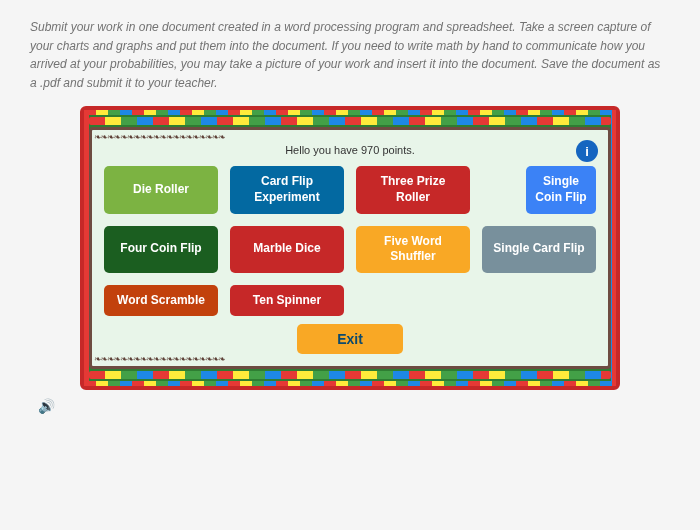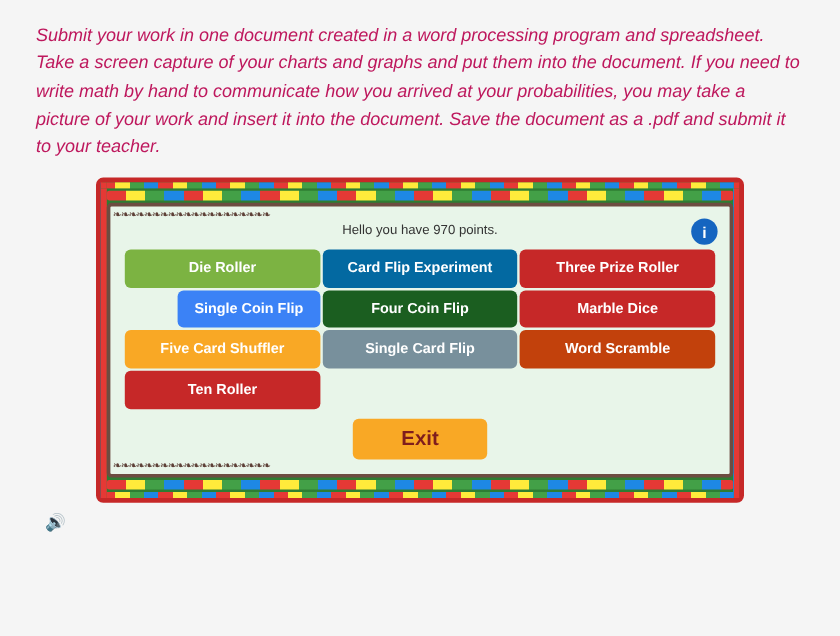--- a/index.html
+++ b/index.html
@@ -9,23 +9,23 @@
       background: #f5f5f5;
       font-family: Arial, sans-serif;
       overflow: hidden;
     }
 
     .page-container {
       padding: 18px 30px 10px 30px;
     }
 
     .instruction-text {
-      font-size: 15px;
+      font-size: 12px;
       line-height: 1.55;
-      color: #be185d;
+      color: #737373;
       font-style: italic;
       margin-bottom: 14px;
     }
 
     
     .game-menu-outer {
       width: 540px;
       margin: 0 auto;
       background: #2e7d32;
       border: 4px solid #c62828;
@@ -104,22 +104,22 @@
       font-size: 13px;
       font-weight: bold;
       display: flex;
       align-items: center;
       justify-content: center;
       cursor: pointer;
     }
 
     .menu-grid {
       display: grid;
-      grid-template-columns: repeat(3, 1fr);
-      gap: 2px;
+      grid-template-columns: repeat(4, 1fr);
+      gap: 12px;
       margin-top: 8px;
     }
 
     .menu-btn {
       padding: 8px 6px;
       border: none;
       border-radius: 5px;
       font-size: 12px;
       font-weight: bold;
       color: white;
@@ -141,23 +141,23 @@
       margin-top: 8px;
       display: flex;
       justify-content: center;
     }
 
     .exit-btn {
       padding: 7px 40px;
       background: #f9a825;
       border: none;
       border-radius: 5px;
-      font-size: 17px;
-      font-weight: bold;
-      color: #7f1d1d;
+      font-size: 14px;
+      font-weight: bold;
+      color: #0c4a6e;
       cursor: pointer;
     }
 
     .bottom-bar {
       display: flex;
       align-items: center;
       padding: 4px 8px;
       margin-top: 4px;
     }
 
@@ -197,25 +197,25 @@
       <div class="menu-grid">
 
         <button class="menu-btn btn-olive">Die Roller</button>
         <button class="menu-btn btn-orange">Card Flip Experiment</button>
         <button class="menu-btn btn-red">Three Prize Roller</button>
 
         <button class="menu-btn btn-green">Single Coin Flip</button>
         <button class="menu-btn btn-dark-green">Four Coin Flip</button>
         <button class="menu-btn btn-red">Marble Dice</button>
 
-        <button class="menu-btn btn-yellow">Five Card Shuffler</button>
+        <button class="menu-btn btn-yellow">Five Word Shuffler</button>
 
         <button class="menu-btn btn-gray">Single Card Flip</button>
         <button class="menu-btn btn-teal">Word Scramble</button>
-        <button class="menu-btn btn-red">Ten Roller</button>
+        <button class="menu-btn btn-red">Ten Spinner</button>
       </div>
 
       <div class="exit-row">
         <button class="exit-btn">Exit</button>
       </div>
     </div>
     <div class="stripe-bar"></div>
   </div>
 
   <div class="bottom-bar">

